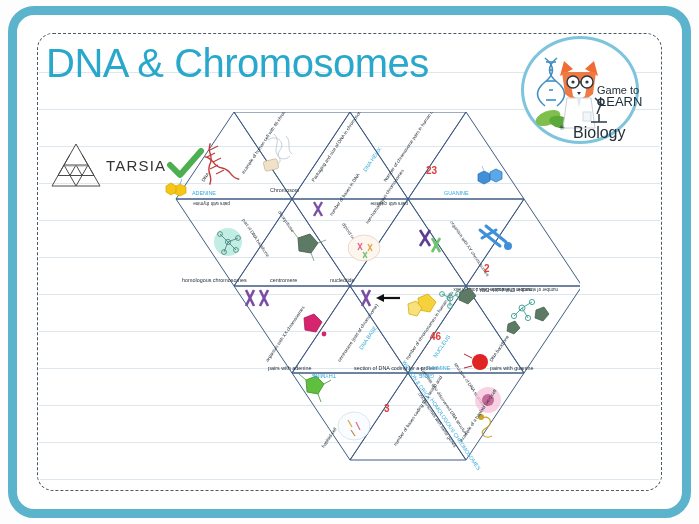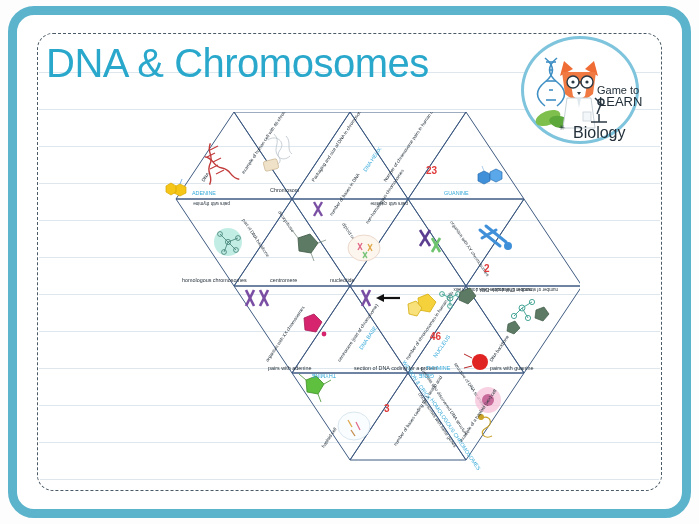--- a/index.html
+++ b/index.html
@@ -141,20 +141,42 @@
         <circle cx="86" cy="66" r="3"></circle>
       </g>
 
       <text x="82" y="58" class="tri-txt" font-size="11" fill="#2b3a45">Game to</text>
       <text x="84" y="70" class="tri-txt" font-size="13" fill="#2b3a45">LEARN</text>
       <text x="58" y="102" class="tri-txt" font-size="16" fill="#e8556d">Biology</text>
       <text x="44" y="94" font-size="7" fill="#2b3a45">✳</text>
     </svg>
   </div>
 
+  <div class="tarsia">
+    <svg width="56" height="50" viewBox="0 0 56 50">
+      <g stroke="#4a4a4a" stroke-width="1" fill="none">
+        <path d="M28,4 L52,46 L4,46 Z"></path>
+        <path d="M16,25 L40,25"></path>
+        <path d="M10,35.5 L46,35.5"></path>
+        <path d="M22,14.5 L10,35.5"></path>
+          <path d="M34,14.5 L46,35.5"></path>
+        <path d="M16,25 L28,46"></path>
+          <path d="M40,25 L28,46"></path>
+        <path d="M22,35.5 L28,25"></path>
+          <path d="M34,35.5 L28,25"></path>
+      </g>
+      <g fill="#9a9a9a">
+        <path d="M16.5,25.4 L39.5,25.4 L39.5,26.4 L16.5,26.4 Z"></path>
+      </g>
+    </svg>
+    <div class="tarsia-label">TARSIA</div>
+    <svg width="40" height="34" viewBox="0 0 40 34" style="left:118px;top:8px;">
+      <path d="M4,17 L14,27 L35,3" stroke="#4caf50" stroke-width="6" fill="none" stroke-linecap="round" stroke-linejoin="round"></path>
+    </svg>
+  </div>
 
   <div class="puzzle">
     <svg width="462" height="370" viewBox="0 0 462 370">
       <defs>
         <style>
           .o{fill:none;stroke:#3f5a82;stroke-width:1;}
           .ts{font-family:"Liberation Sans",sans-serif;font-size:4.6px;fill:#25313b;}
           .tm{font-family:"Liberation Sans",sans-serif;font-size:5.4px;fill:#25313b;}
           .tb{font-family:"Liberation Sans",sans-serif;font-size:5.4px;fill:#33a8d8;}
           .tn{font-family:"Liberation Sans",sans-serif;font-size:10px;fill:#e03a3a;font-weight:bold;}

